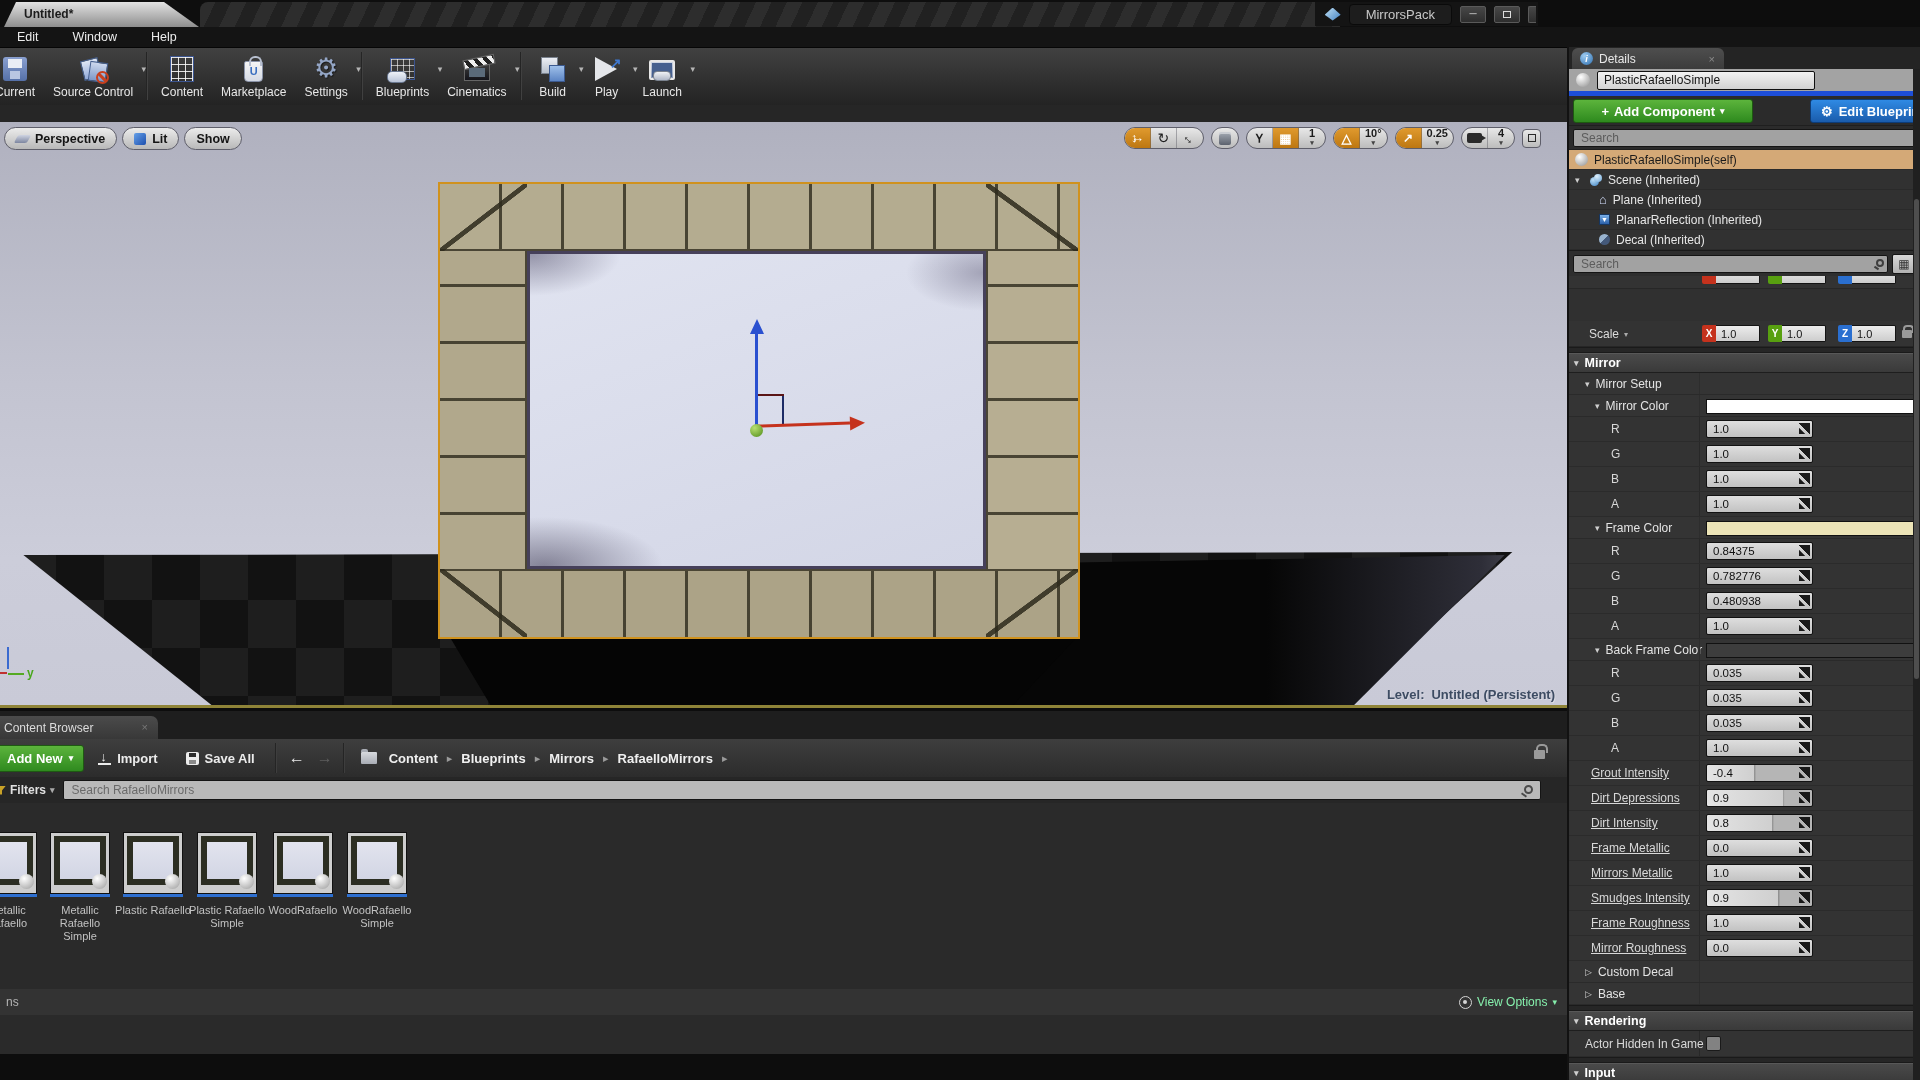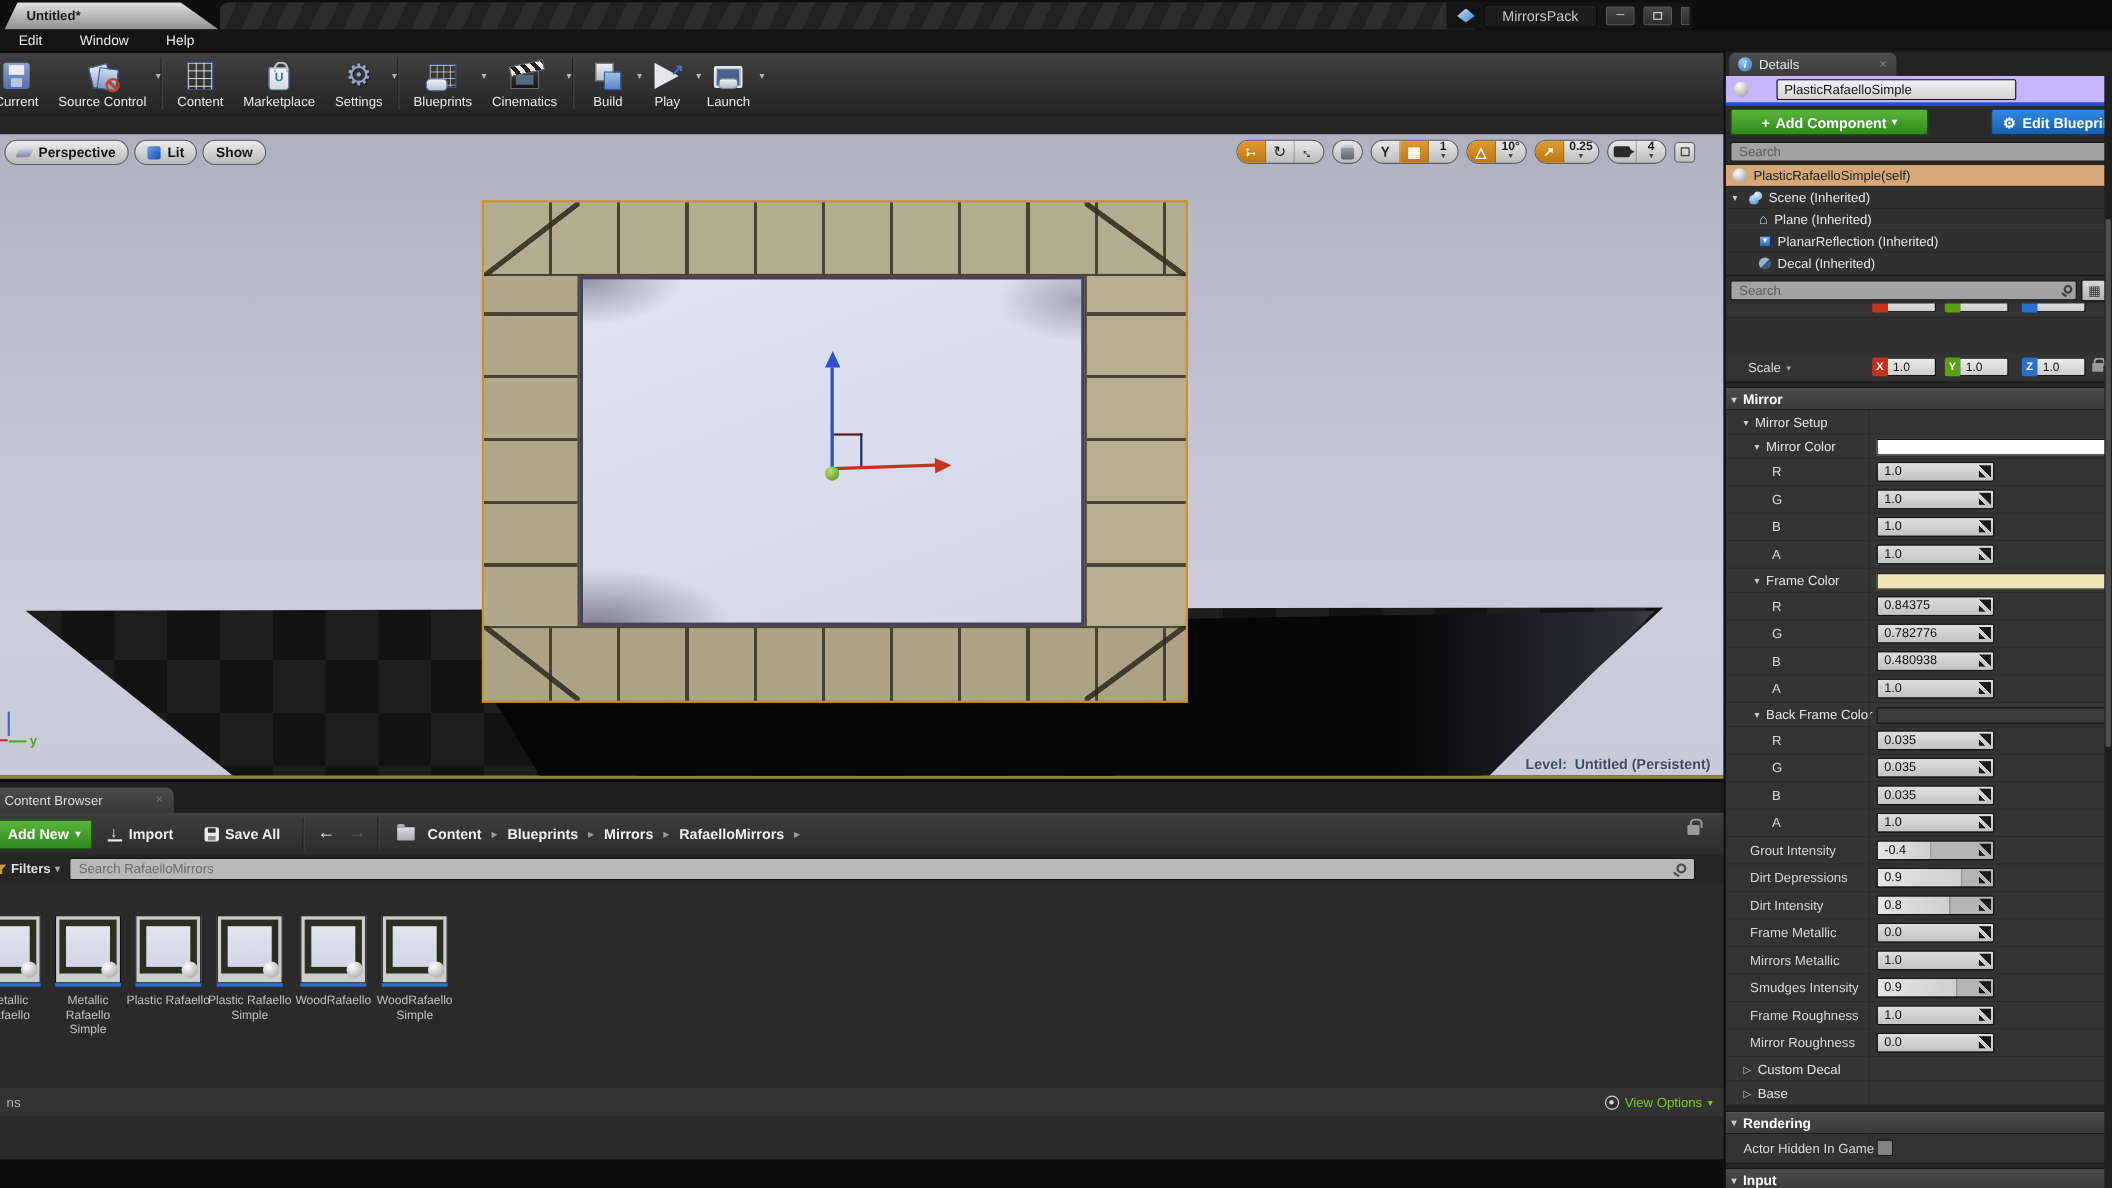--- a/index.html
+++ b/index.html
@@ -199,34 +199,34 @@
   .thumb { width:60px; height:62px; background:#cdcdcd; border:1px solid #101010; position:relative; }
   .thumb .tframe { position:absolute; inset:3px 3px 8px 3px; background:#2c2e22; }
   .thumb .tmirror { position:absolute; inset:9px 9px 14px 9px; background:linear-gradient(#e2e4ee,#d2d5e4); }
   .thumb .tball { position:absolute; right:2px; bottom:4px; width:15px; height:15px; border-radius:50%;
     background:radial-gradient(circle at 35% 30%, #fff, #9a9a9a); }
   .thumb .tstrip { position:absolute; left:-1px; right:-1px; bottom:-4px; height:3px; background:#2d6fd0; }
   .tlabel { width:76px; margin:10px 0 0 -8px; text-align:center; font-size:11px; line-height:13px; color:#c2c2c2; }
   .cb-status { position:absolute; bottom:0; left:0; width:1567px; height:26px; background:#333;
     display:flex; align-items:center; font-size:11px; color:#c9c9c9; padding:0 10px; }
   .status-left { margin-left:-4px; font-size:12px; color:#b5b5b5; }
-  .view-options { margin-left:auto; display:flex; align-items:center; gap:5px; font-size:12px; color:#84cc16; }
+  .view-options { margin-left:auto; display:flex; align-items:center; gap:5px; font-size:12px; color:#86efac; }
   .ic-eye { width:13px; height:13px; border:1.5px solid #d5d5d5; border-radius:50%; position:relative; }
   .ic-eye::after { content:''; position:absolute; left:3px; top:3px; width:4px; height:4px; border-radius:50%; background:#d5d5d5; }
   
   .details { position:absolute; top:47px; right:0; width:353px; height:1033px;
     background:#303030; border-left:2px solid #121212; font-size:12px; }
   .dt-tabrow { height:22px; background:#242424; position:relative; }
   .dt-tab { position:absolute; left:3px; top:1px; width:152px; height:21px;
     background:linear-gradient(#4e4e4e,#3c3c3c); border-radius:6px 6px 0 0;
     display:flex; align-items:center; gap:6px; padding-left:8px; color:#e8e8e8; }
   .ic-info { width:13px; height:13px; border-radius:50%; background:radial-gradient(circle at 35% 30%, #9ecbf0, #2d6fb0);
     color:#fff; font-size:9px; font-weight:bold; display:flex; align-items:center; justify-content:center; font-style:italic; }
   .dt-tab .x { margin-left:auto; padding-right:9px; color:#8a8a8a; font-size:11px; }
-  .dt-namerow { height:27px; background:#c4b5fd; display:flex; align-items:center; gap:25px; padding-left:7px; border-bottom:3px solid #1d4ed8; }
+  .dt-namerow { height:27px; background:#a3a3a3; display:flex; align-items:center; gap:7px; padding-left:7px; border-bottom:5px solid #1d4ed8; }
   .ball { width:14px; height:14px; border-radius:50%; background:radial-gradient(circle at 35% 30%, #ffffff, #8f8f8f); flex:none; }
   .dt-name { width:218px; height:19px; background:linear-gradient(#f2f2f2,#d2d2d2); border:1px solid #101010;
     border-radius:2px; font-size:12px; color:#141414; padding:0 6px; font-family:"Liberation Sans",sans-serif; }
   .dt-btnrow { height:30px; background:#2b2b2b; position:relative; border-bottom:1px solid #1f1f1f; }
   .btn-addcomp { position:absolute; left:4px; top:3px; width:180px; height:24px; border-radius:3px;
     background:linear-gradient(#5cb43c,#2e8a1e); border:1px solid #1d5a10; color:#fff; font-weight:bold; font-size:13px;
     display:flex; align-items:center; justify-content:center; gap:5px; }
   .btn-editbp { position:absolute; left:241px; top:3px; width:160px; height:24px; border-radius:3px 0 0 3px;
     background:linear-gradient(#2f8ae4,#1a5cac); border:1px solid #0d3c78; color:#fff; font-weight:bold; font-size:13px;
     display:flex; align-items:center; gap:6px; padding-left:10px; white-space:nowrap; overflow:hidden; }
@@ -265,21 +265,21 @@
     display:flex; align-items:center; gap:6px; padding-left:5px; color:#fff; font-weight:bold; font-size:12.5px; }
   .dcat .exp, .dsub .exp { font-size:9px; color:#cfcfcf; }
   .dsub { height:22px; background:#343434; border-bottom:1px solid #2a2a2a; display:flex; align-items:center; gap:6px; color:#e4e4e4; position:relative; }
   .dsub.ind1 { padding-left:16px; }
   .dsub.ind2 { padding-left:26px; }
   .drow { position:relative; height:25px; background:#333; border-bottom:1px solid #2b2b2b; }
   .drow::before { content:''; position:absolute; left:130px; top:0; bottom:0; width:1px; background:#282828; }
   .dsub::before { content:''; position:absolute; left:130px; top:0; bottom:0; width:1px; background:#2d2d2d; }
   .dlabel { position:absolute; left:0; top:0; bottom:0; display:flex; align-items:center; color:#d8d8d8; font-size:12px; }
   .dlabel.ch { padding-left:42px; }
-  .dlabel.pm { padding-left:22px; }
+  .dlabel.pm { padding-left:22px;text-decoration:underline; }
   .spin { position:absolute; left:137px; top:3px; width:107px; height:18px;
     background:linear-gradient(#dedede,#c2c2c2); border:1px solid #121212; border-radius:2px;
     color:#101010; font-size:11.5px; display:flex; align-items:center; padding-left:6px; }
   .spin::after { content:''; position:absolute; right:2px; top:2px; width:11px; height:11px;
     background:linear-gradient(to top right, transparent 49%, #1a1a1a 50%),
                linear-gradient(to bottom left, transparent 72%, #1a1a1a 73%); }
   .swatch { position:absolute; left:137px; right:0; top:4px; height:15px; border:1px solid #111; }
   .dchk { position:absolute; left:137px; top:5px; width:15px; height:15px; background:#828282; border:1px solid #1a1a1a; border-radius:2px; }
   .dt-scroll { position:absolute; right:0; top:22px; bottom:0; width:7px; background:#202020; }
   .dt-scroll .thumbbar { position:absolute; left:1px; right:1px; top:130px; height:480px; background:#4e4e4e; border-radius:3px; }

